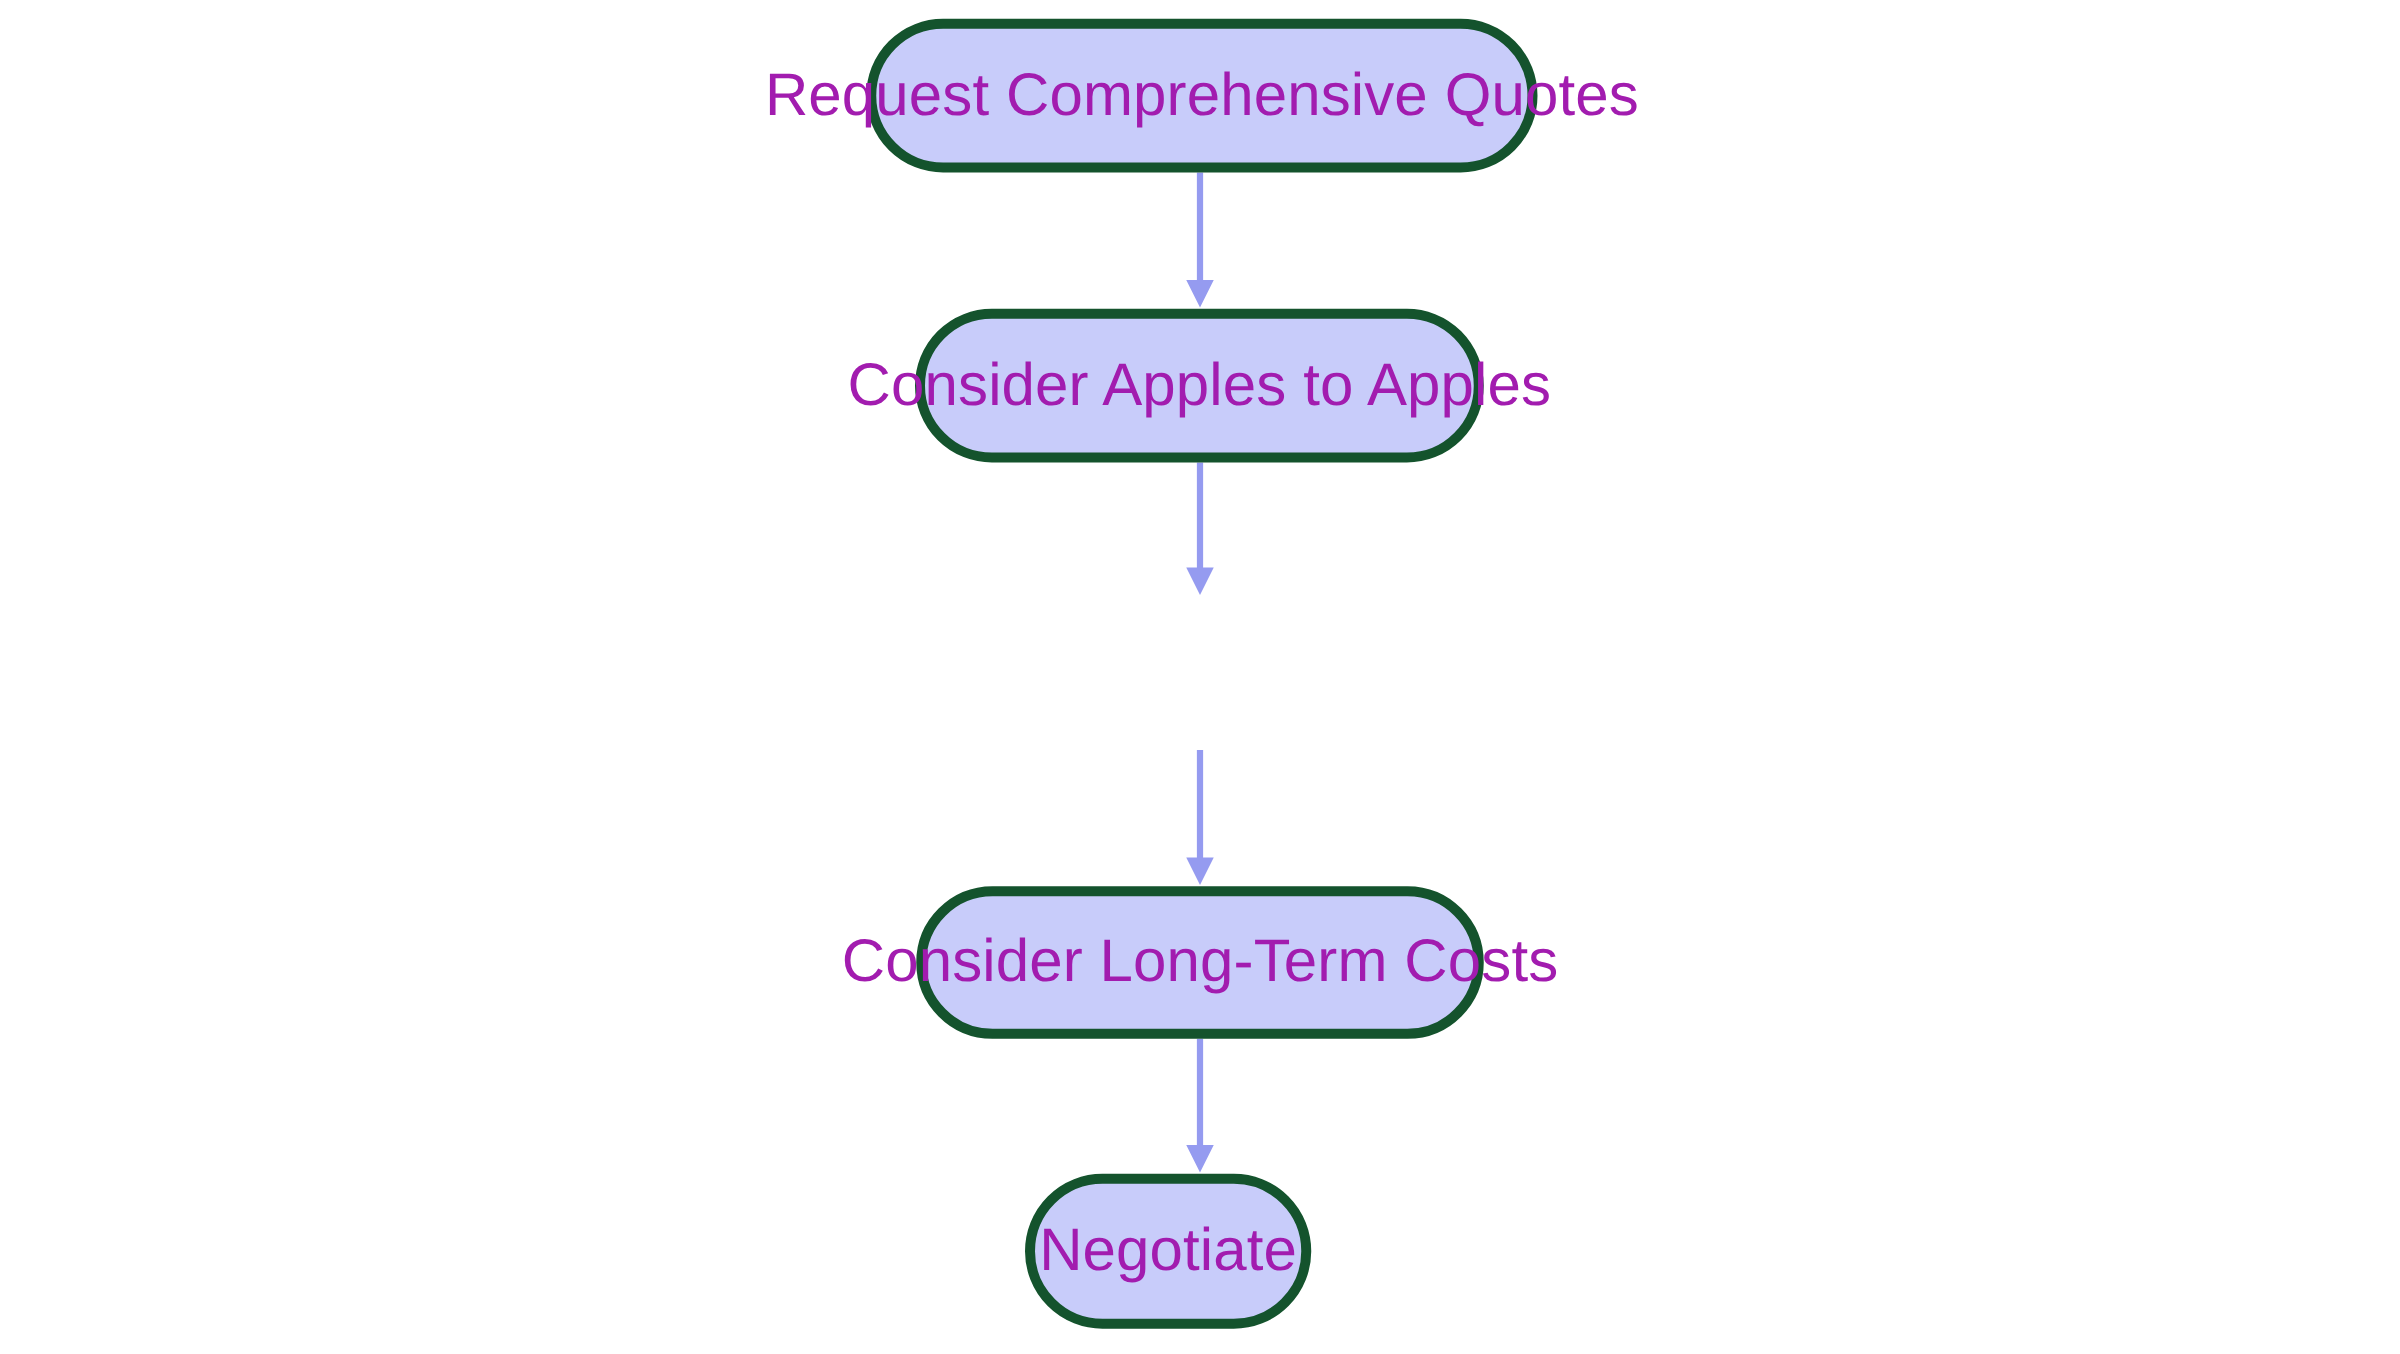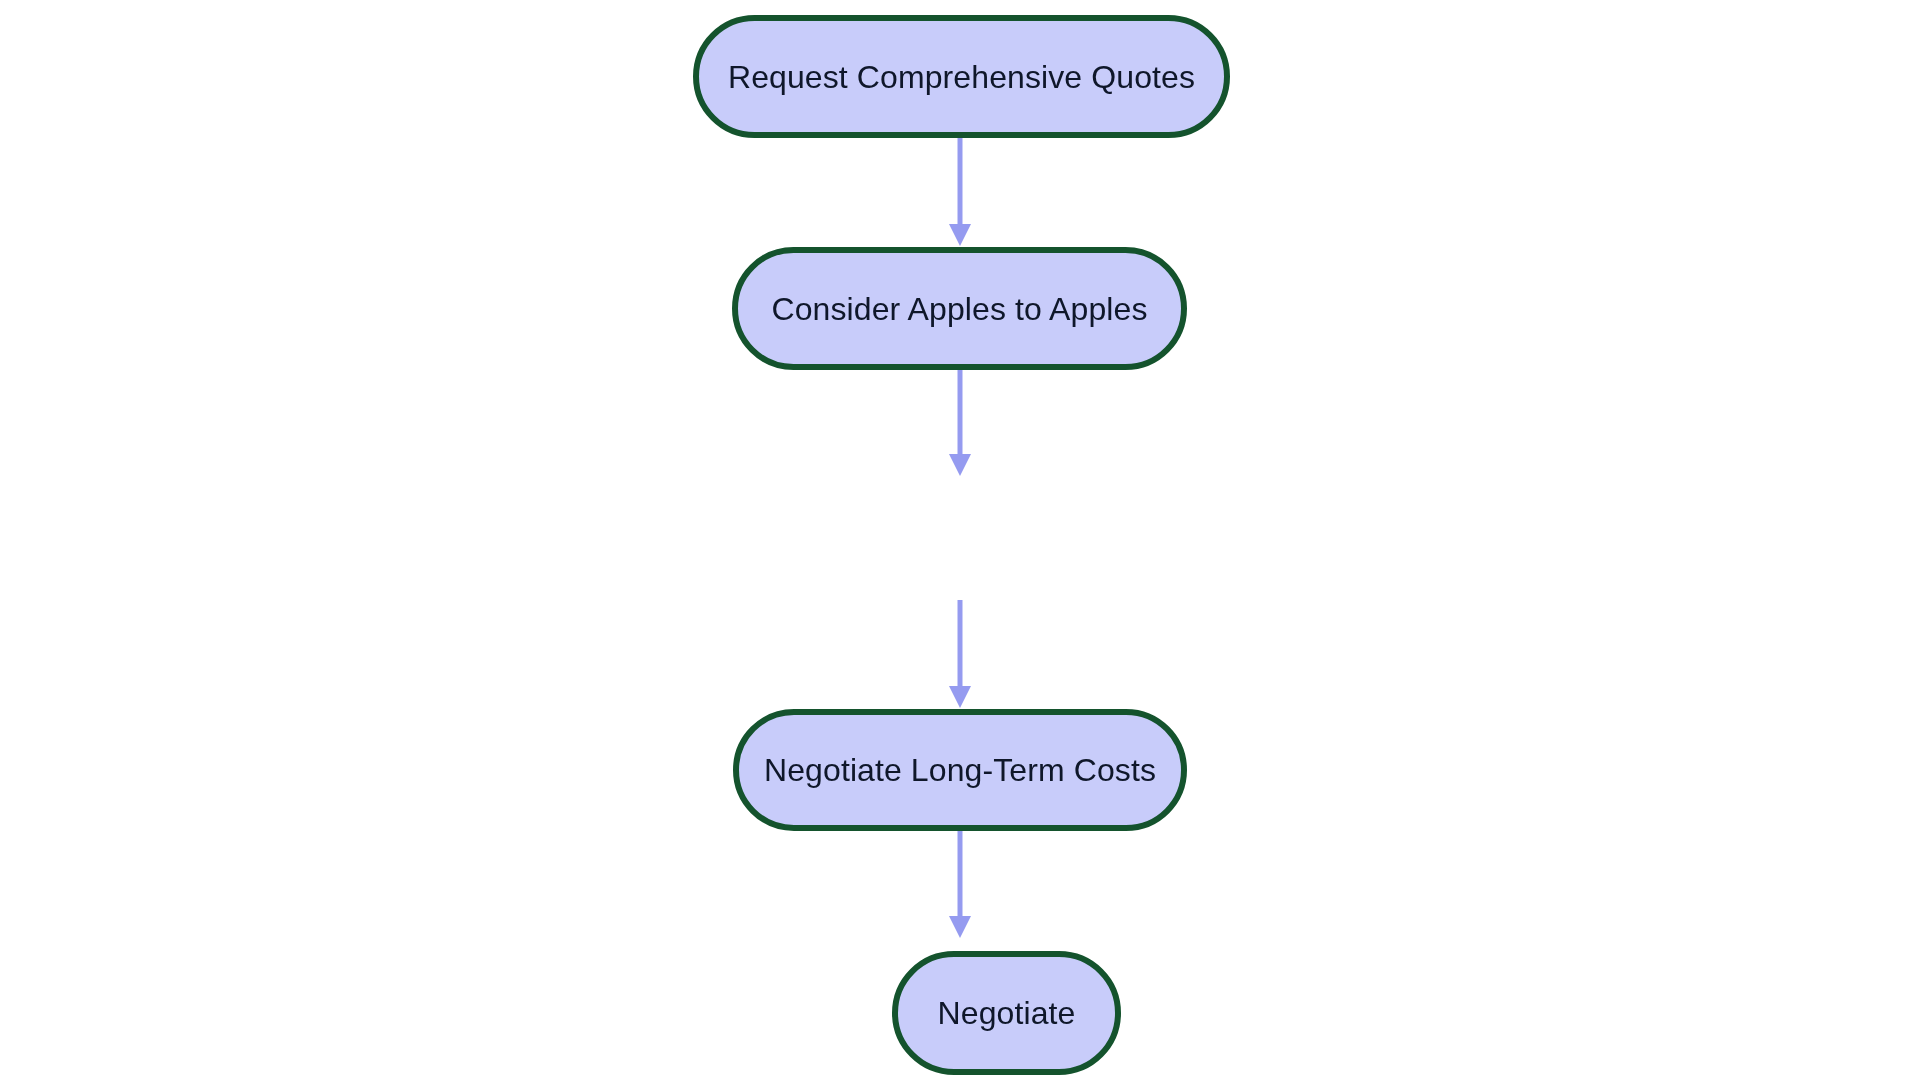--- a/index.html
+++ b/index.html
@@ -21,43 +21,43 @@
     background: #ffffff;
   }
 
   .node {
     position: absolute;
     box-sizing: border-box;
     display: flex;
     align-items: center;
     justify-content: center;
     background: #c8ccfa;
-    border: 6px solid #14532d;
+    border: 8px solid #14532d;
     border-radius: 62px;
-    color: #0f172a;
+    color: #a21caf;
     font-family: "Liberation Sans", sans-serif;
-    font-size: 32px;
+    font-size: 48px;
     font-weight: 400;
     letter-spacing: 0.1px;
     line-height: 1;
     white-space: nowrap;
     user-select: none;
   }
 
   .node-label {
     display: block;
     padding: 0 26px;
   }
 
   
   #node-1 { left: 693px;  top: 15px;  width: 537px; height: 123px; }
   #node-2 { left: 732px;  top: 247px; width: 455px; height: 123px; }
   #node-3 { left: 818px;  top: 477px; width: 285px; height: 123px; }
   #node-4 { left: 733px;  top: 709px; width: 454px; height: 122px; }
-  #node-5 { left: 892px;  top: 939px; width: 229px; height: 124px; margin-top: 12px; }
+  #node-5 { left: 820px;  top: 939px; width: 229px; height: 124px; }
 
   .connector {
     position: absolute;
     left: 0;
     top: 0;
     width: 1920px;
     height: 1083px;
     overflow: visible;
     pointer-events: none;
   }
@@ -100,20 +100,20 @@
   <div class="node" id="node-1">
     <span class="node-label">Request Comprehensive Quotes</span>
   </div>
 
   <div class="node" id="node-2">
     <span class="node-label">Consider Apples to Apples</span>
   </div>
 
 
   <div class="node" id="node-4">
-    <span class="node-label">Negotiate Long-Term Costs</span>
+    <span class="node-label">Consider Long-Term Costs</span>
   </div>
 
   <div class="node" id="node-5">
     <span class="node-label">Negotiate</span>
   </div>
 
 </div>
 
 </body></html>

